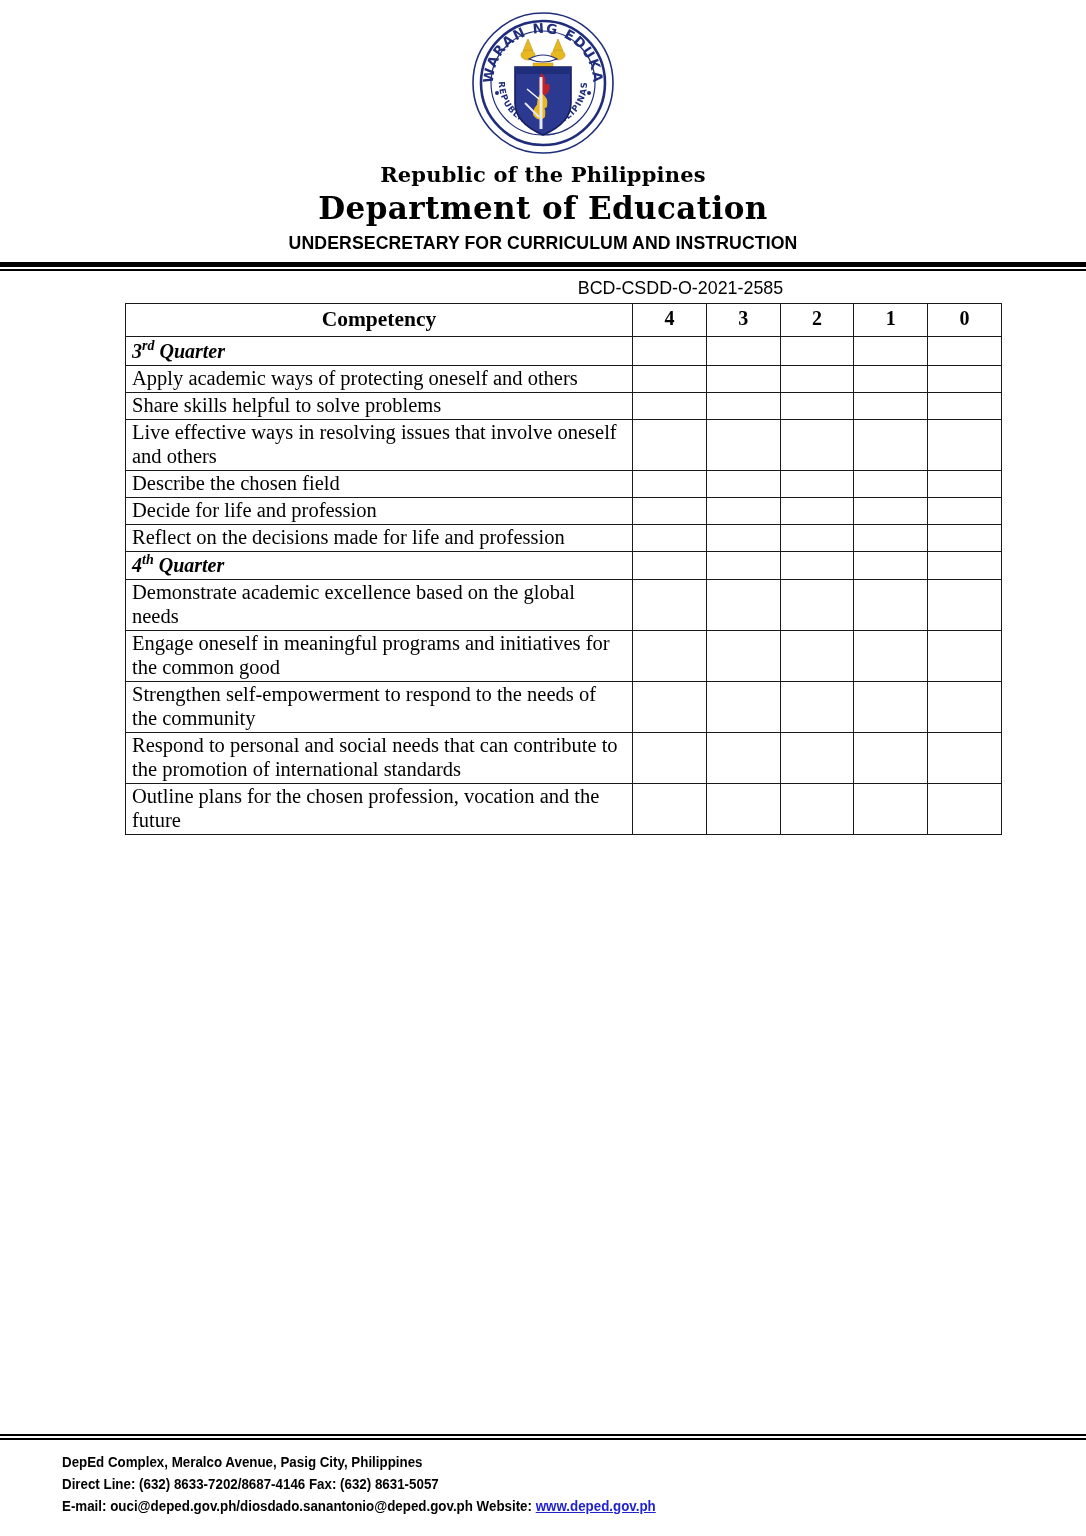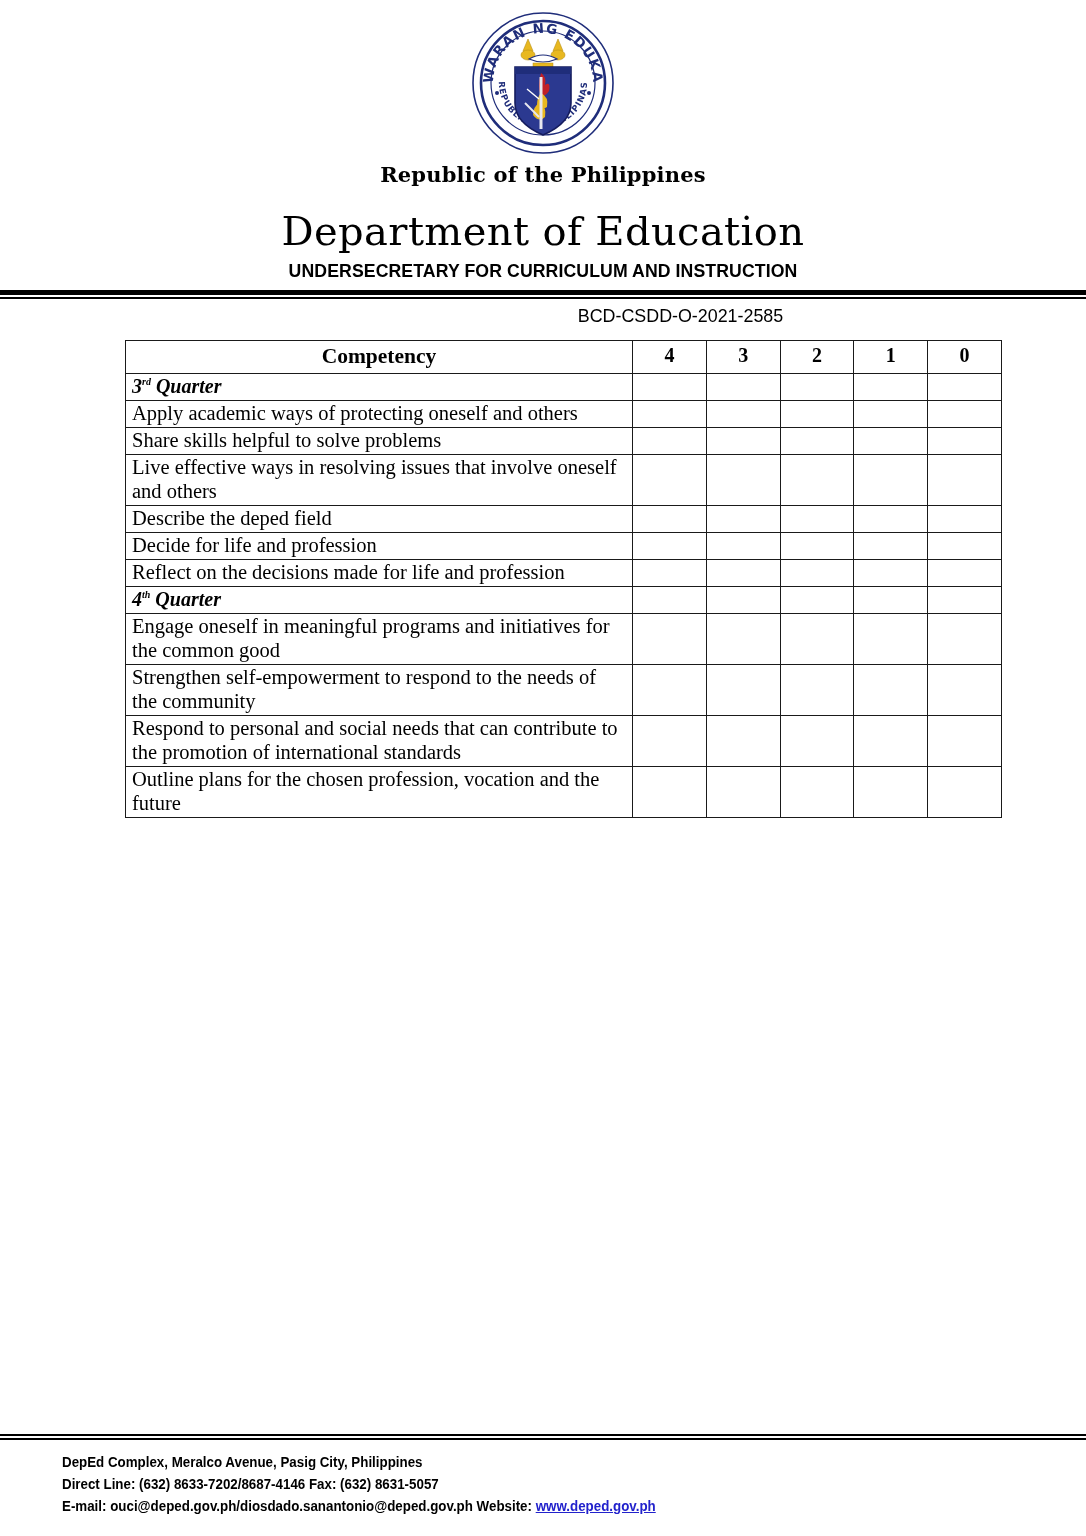--- a/index.html
+++ b/index.html
@@ -18,24 +18,24 @@
   .seal { position:relative; width:144px; height:144px; }
   .doc-line1 {
     font-family:"DejaVu Serif", serif;
     font-weight:bold;
     font-size:21px;
     letter-spacing:0.2px;
     margin-top:4px;
   }
   .doc-line2 {
     font-family:"DejaVu Serif", serif;
-    font-weight:normal;
-    font-size:40px;
+    font-weight:bold;
+    font-size:31px;
     letter-spacing:0.4px;
-    margin-top:21px;
+    margin-top:3px;
   }
   .doc-line3 {
     font-family:"Liberation Sans", sans-serif;
     font-weight:bold;
     font-size:19px;
     letter-spacing:0.1px;
     margin-top:6px;
     transform:scaleX(0.93);
   }
 
@@ -54,21 +54,21 @@
   .refno {
     font-family:"Liberation Sans", sans-serif;
     font-size:19px;
     text-align:center;
     margin-top:6px;
     margin-left:275px;
     transform:scaleX(0.94);
   }
 
   
-  .table-wrap { margin:13px auto 0 auto; width:876px;padding-left:20px; }
+  .table-wrap { margin:4px auto 0 auto; width:876px;padding-left:20px; }
   table.grid { border-collapse:collapse; width:876px; table-layout:fixed; }
   table.grid td, table.grid th {
     border:1.6px solid #1a1a1a;
     padding:1px 6px;
     font-size:20.5px;
     line-height:1.17;
     vertical-align:top;
     text-align:left;
     font-weight:normal;
   }
@@ -83,21 +83,21 @@
     font-weight:bold;
     font-size:20px;
     padding:3px 0 4px 0;
   }
   td.score { padding:0; }
   .quarter {
     font-weight:bold;
     font-style:italic;
     font-size:20px;
   }
-  .quarter sup { font-size:10px; vertical-align:super; font-style:italic;text-align:center; }
+  .quarter sup { font-size:14px; vertical-align:super; font-style:italic;text-align:center; }
   col.c-comp  { width:507px; }
   col.c-score { width:73.8px; }
 
   
   .signatures { margin:26px 0 0 126px; }
   .signatures div { font-size:21px; line-height:1.27; }
   .signatures div.indent { padding-left:11px; }
 
   
   .footer {
@@ -222,21 +222,21 @@
           </tr>
           <tr>
             <td>Live effective ways in resolving issues that involve oneself and others</td>
             <td class="score">&nbsp;</td>
             <td class="score">&nbsp;</td>
             <td class="score">&nbsp;</td>
             <td class="score">&nbsp;</td>
             <td class="score">&nbsp;</td>
           </tr>
           <tr>
-            <td>Describe the deped field</td>
+            <td>Describe the chosen field</td>
             <td class="score">&nbsp;</td>
             <td class="score">&nbsp;</td>
             <td class="score">&nbsp;</td>
             <td class="score">&nbsp;</td>
             <td class="score">&nbsp;</td>
           </tr>
           <tr>
             <td>Decide for life and profession</td>
             <td class="score">&nbsp;</td>
             <td class="score">&nbsp;</td>
@@ -247,20 +247,28 @@
           <tr>
             <td>Reflect on the decisions made for life and profession</td>
             <td class="score">&nbsp;</td>
             <td class="score">&nbsp;</td>
             <td class="score">&nbsp;</td>
             <td class="score">&nbsp;</td>
             <td class="score">&nbsp;</td>
           </tr>
           <tr>
             <td><span class="quarter">4<sup>th</sup> Quarter</span></td>
+            <td class="score">&nbsp;</td>
+            <td class="score">&nbsp;</td>
+            <td class="score">&nbsp;</td>
+            <td class="score">&nbsp;</td>
+            <td class="score">&nbsp;</td>
+          </tr>
+          <tr>
+            <td>Demonstrate academic excellence based on the global needs</td>
             <td class="score">&nbsp;</td>
             <td class="score">&nbsp;</td>
             <td class="score">&nbsp;</td>
             <td class="score">&nbsp;</td>
             <td class="score">&nbsp;</td>
           </tr>
           <tr>
             <td>Engage oneself in meaningful programs and initiatives for the common good</td>
             <td class="score">&nbsp;</td>
             <td class="score">&nbsp;</td>

